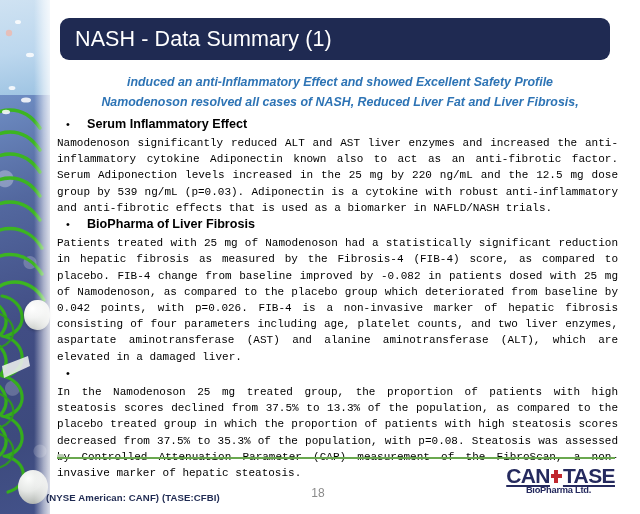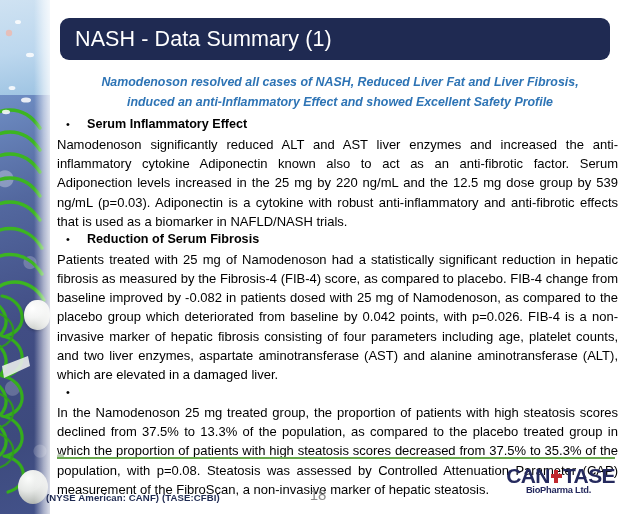--- a/index.html
+++ b/index.html
@@ -103,25 +103,26 @@
     padding-left: 9px;
   }
   .bullet-head {
     font-weight: bold;
     font-size: 12.6px;
     color: #000000;
     line-height: 17px;
   }
   .para {
     color: #000000;
-    font-size: 13px;
+    font-size: 11px;
     line-height: 1.475;
     text-align: justify;
     text-justify: inter-word;
     margin: 1px 0 8px 0;
+    font-family: Liberation Mono, monospace;
   }
   .para:last-child { margin-bottom: 0; }
   .sec { margin-bottom: 0px; }
 
   
   .footer-rule {
     position: absolute;
     left: 57px; top: 457px;
     width: 558px; height: 1.6px;
     background: #6aa84f;
@@ -138,40 +139,40 @@
     font-weight: bold;
     color: #1f2a52;
     letter-spacing: 0.1px;
     margin-top: 26px;
   }
   .page-num {
     position: absolute;
     left: 296px; top: 486px;
     width: 44px;
     text-align: center;
-    font-size: 15px;
+    font-size: 12px;
     color: #8a8a8a;
   }
 
   
   .logo {
     position: absolute;
     left: 503px; top: 466px;
     width: 112px; height: 34px;
   }
   .logo-main {
     display: flex; align-items: center; justify-content: flex-end;
     font-weight: bold;
     font-size: 21px;
     color: #252a5e;
     letter-spacing: -0.6px;
     line-height: 20px;
     font-family: "Liberation Sans", sans-serif;
   }
-  .logo-can, .logo-fite { font-style: normal; }
+  .logo-can, .logo-fite { font-style: normal; text-decoration: underline; }
   .logo-cross {
     position: relative;
     width: 13px; height: 15px;
     margin: 0 0px;
     display: inline-block;
   }
   .logo-cross::before, .logo-cross::after {
     content: ""; position: absolute; background: #c0272d;
   }
   .logo-cross::before { left: 4.5px; top: 1px; width: 4px; height: 13px; }
@@ -238,38 +239,38 @@
     <div class="deco-sphere"></div>
     <div class="deco-sphere2"></div>
     <div class="deco-fade"></div>
   </div>
 
   <div class="title-bar">
     <span class="title-text">NASH - Data Summary (1)</span>
   </div>
 
   <div class="subtitle">
+    <div>induced an anti-Inflammatory Effect  and showed   Excellent Safety Profile</div>
     <div>Namodenoson resolved all cases of NASH, Reduced Liver Fat and Liver Fibrosis,</div>
-    <div>induced an anti-Inflammatory Effect  and showed   Excellent Safety Profile</div>
   </div>
 
   <div class="body-area">
 
     <div class="sec">
       <div class="bullet-row">
         <span class="bullet-dot">•</span>
         <span class="bullet-head">Serum Inflammatory Effect</span>
       </div>
       <p class="para">Namodenoson significantly reduced  ALT and AST liver enzymes and increased the anti-inflammatory cytokine Adiponectin known also to act as an anti-fibrotic factor. Serum Adiponection levels increased in the 25 mg by 220 ng/mL and the 12.5 mg dose group by 539 ng/mL (p=0.03). Adiponectin is a cytokine with robust anti-inflammatory and anti-fibrotic effects that is used as a biomarker in NAFLD/NASH trials.</p>
     </div>
 
     <div class="sec">
       <div class="bullet-row">
         <span class="bullet-dot">•</span>
-        <span class="bullet-head">Reduction of Serum Fibrosis</span>
+        <span class="bullet-head">BioPharma of Liver Fibrosis</span>
       </div>
       <p class="para">Patients treated with 25 mg of Namodenoson had a statistically significant reduction in hepatic fibrosis as measured by the Fibrosis-4 (FIB-4) score, as compared to placebo. FIB-4 change from baseline improved by -0.082 in patients dosed with 25 mg of Namodenoson, as compared to the placebo group which deteriorated from baseline by 0.042 points, with p=0.026. FIB-4 is a non-invasive marker of hepatic fibrosis consisting of four parameters including age, platelet counts, and two liver enzymes, aspartate aminotransferase (AST) and alanine aminotransferase (ALT), which are elevated in a damaged liver.</p>
     </div>
 
     <div class="sec">
       <div class="bullet-row">
         <span class="bullet-dot">•</span>
       </div>
       <p class="para">In the Namodenoson 25 mg treated group, the proportion of patients with high steatosis scores declined from 37.5% to 13.3% of the population, as compared to the placebo treated group in which the proportion of patients with high steatosis scores decreased from 37.5% to 35.3% of the population, with p=0.08. Steatosis was assessed by Controlled Attenuation Parameter (CAP) measurement of the FibroScan, a non-invasive marker of hepatic steatosis.</p>
     </div>

